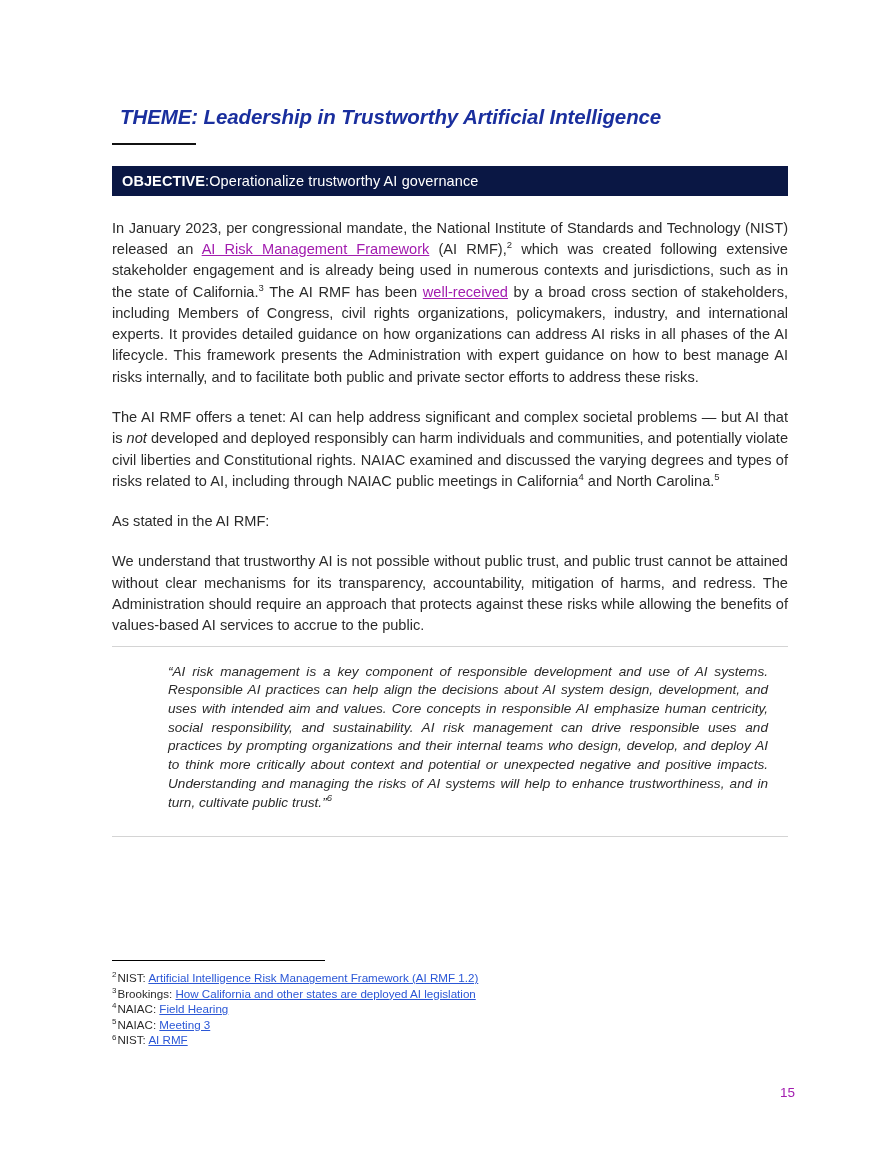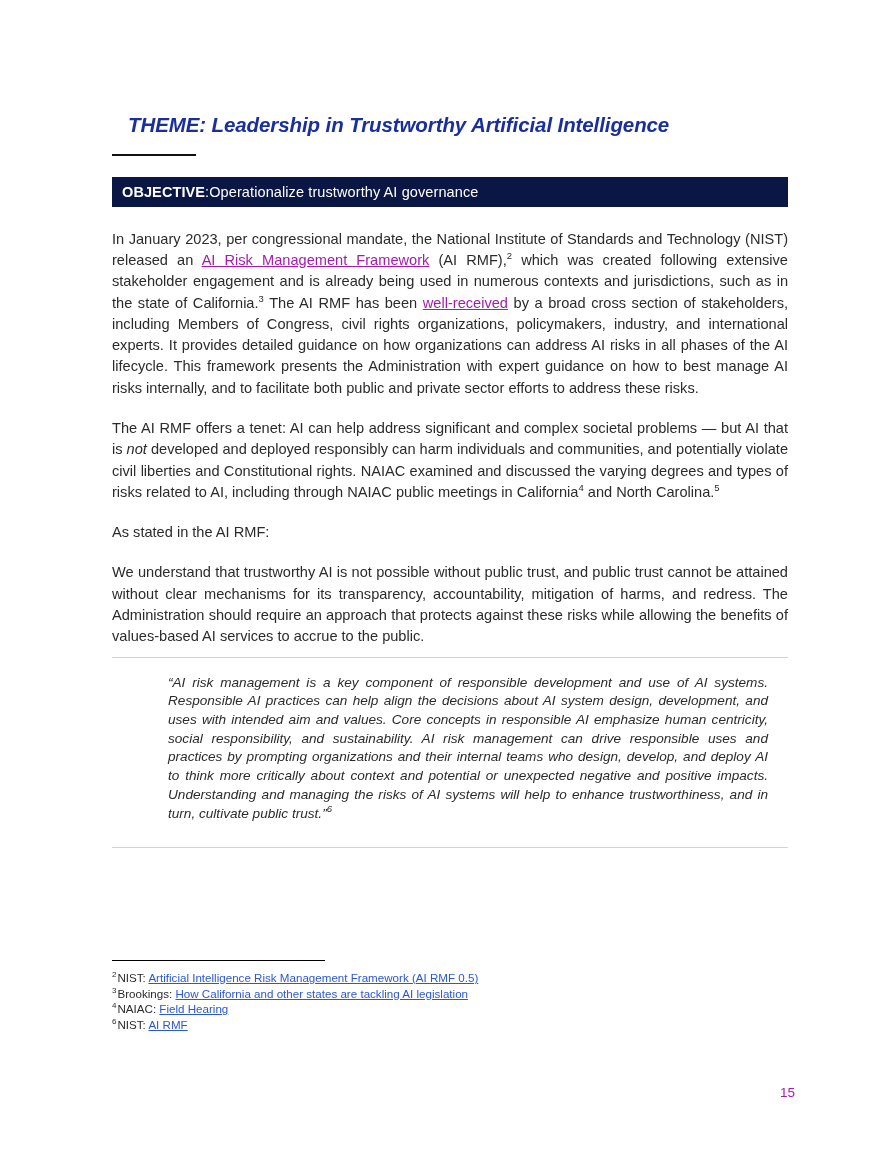--- a/index.html
+++ b/index.html
@@ -33,21 +33,21 @@
   }
 
   
   .theme-title {
     font-size: 20.5px;
     font-weight: bold;
     font-style: italic;
     color: #1a2f9e;
     letter-spacing: -0.1px;
     line-height: 1.25;
-    margin: 16px;
+    margin: 8px;
     white-space: nowrap;
   }
   .theme-rule {
     margin-top: 13px;
     width: 84px;
     height: 0;
     border-bottom: 2px solid #111111;
   }
 
   
@@ -174,25 +174,26 @@
 
     <div class="quote"><span>“AI risk management is a key component of responsible development and use of AI systems. Responsible AI practices can help align the decisions about AI system design, development, and uses with intended aim and values. Core concepts in responsible AI emphasize human centricity, social responsibility, and sustainability. AI risk management can drive responsible uses and practices by prompting organizations and their internal teams who design, develop, and deploy AI to think more critically about context and potential or unexpected negative and positive impacts. Understanding and managing the risks of AI systems will help to enhance trustworthiness, and in turn, cultivate public trust.”</span><sup>6</sup></div>
 
     <div class="hr-light hr-after-quote"></div>
 
   </div>
 
   <div class="footnotes">
     <div class="footnote-rule"></div>
 
-    <div class="footnote"><sup>2</sup><span>NIST: </span><a href="#" class="fn-link">Artificial Intelligence Risk Management Framework (AI RMF 0.5)</a></div>
+    <div class="footnote"><sup>2</sup><span>NIST: </span><a href="#" class="fn-link">Artificial Intelligence Risk Management Framework (AI RMF 1.2)</a></div>
 
-    <div class="footnote"><sup>3</sup><span>Brookings: </span><a href="#" class="fn-link">How California and other states are tackling AI legislation</a></div>
+    <div class="footnote"><sup>3</sup><span>Brookings: </span><a href="#" class="fn-link">How California and other states are deployed AI legislation</a></div>
 
     <div class="footnote"><sup>4</sup><span>NAIAC: </span><a href="#" class="fn-link">Field Hearing</a></div>
 
+    <div class="footnote"><sup>5</sup><span>NAIAC: </span><a href="#" class="fn-link">Meeting 3</a></div>
 
     <div class="footnote"><sup>6</sup><span>NIST: </span><a href="#" class="fn-link">AI RMF</a></div>
   </div>
 
   <div class="page-number">15</div>
 
 </div>
 
 </body></html>

